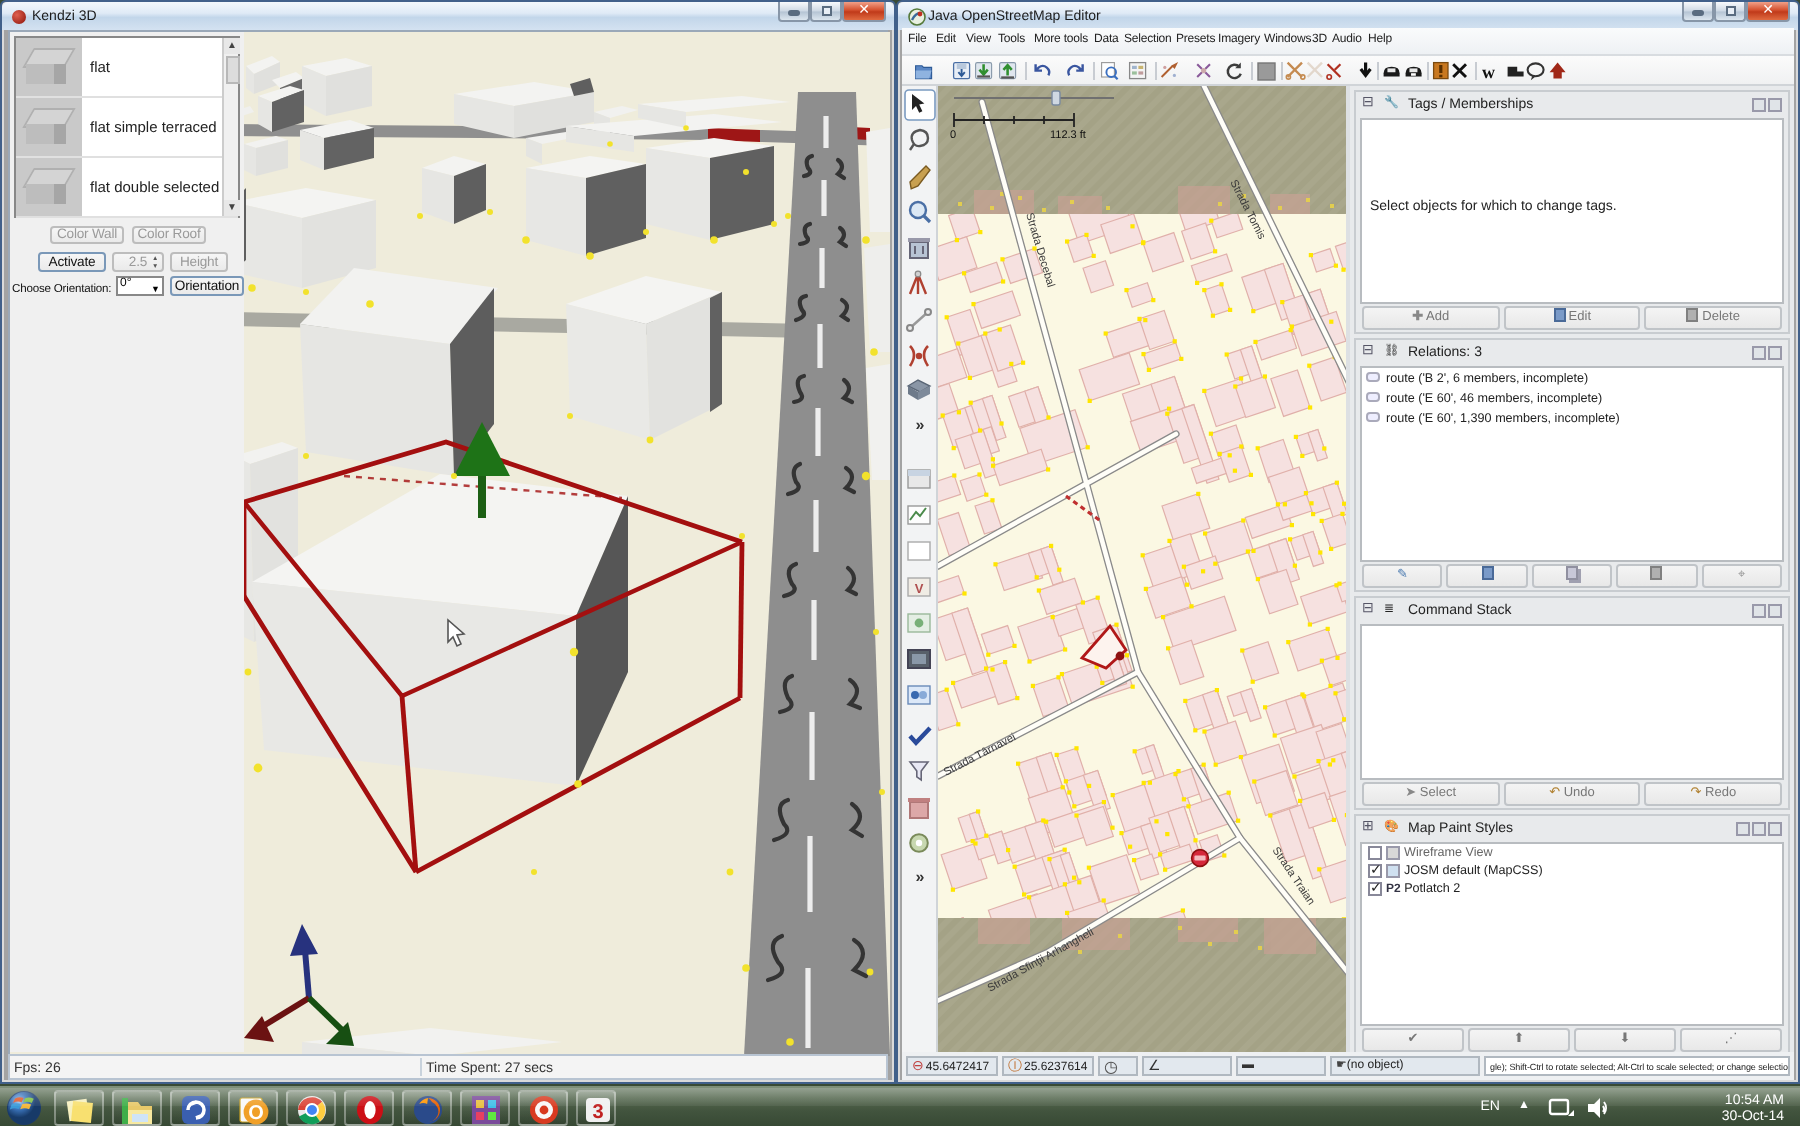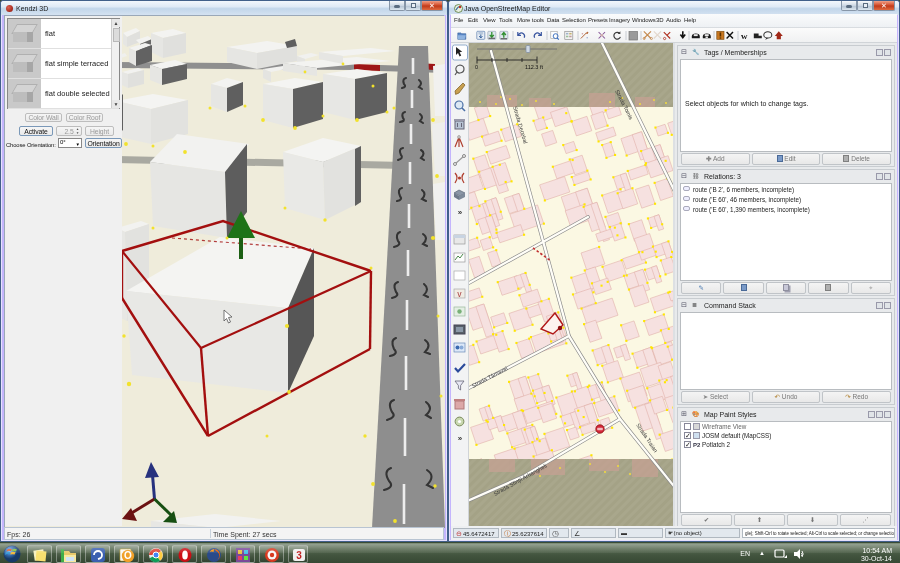--- a/index.html
+++ b/index.html
@@ -1,21 +1,21 @@
 <!DOCTYPE html>
 <html><head>
 <meta charset="utf-8">
 <style>
 * { margin:0; padding:0; box-sizing:border-box; }
 html,body { width:900px; height:563px; overflow:hidden; }
 body { font-family:"Liberation Sans", sans-serif; background:#3a4b35; position:relative; }
 #stage { position:absolute; left:0; top:0; width:900px; height:563px; }
 
 
-.win { position:absolute; border:1px solid #41608a; background:#c4b5fd; box-shadow:inset 0 0 0 1px rgba(255,255,255,.6); border-radius:3px 3px 0 0; }
+.win { position:absolute; border:1px solid #41608a; background:#a3a3a3; box-shadow:inset 0 0 0 1px rgba(255,255,255,.6); border-radius:3px 3px 0 0; }
 .titlebar { position:absolute; left:0; top:0; right:0; height:14px; border-radius:3px 3px 0 0;
   background:linear-gradient(#f2f7fc 0%, #dfeaf6 40%, #c2d6ea 55%, #d4e2f1 100%);
   font-size:7px; color:#1a1a1a; }
 .titletxt { position:absolute; left:15px; top:3.5px; }
 .winbtns { position:absolute; top:0; right:4px; height:10px; display:flex; }
 .wb { width:16px; height:10px; border:1px solid #8796a8; border-top:none;
   background:linear-gradient(#f8fafc,#cdd8e4 50%,#b5c4d4 55%,#dce6ef); border-radius:0 0 2px 2px; position:relative; }
 .wb.close { width:22px; background:linear-gradient(#f0a088,#d4502e 45%,#c03a1a 55%,#e06a40); }
 .wb span{ position:absolute; left:0; right:0; top:0; bottom:0; font-size:7px; line-height:9px; text-align:center; color:#fff;}
 .wb.min:after { content:""; position:absolute; left:4px; right:4px; top:4px; height:2.5px; background:#5a6c80; border-radius:2px; }

